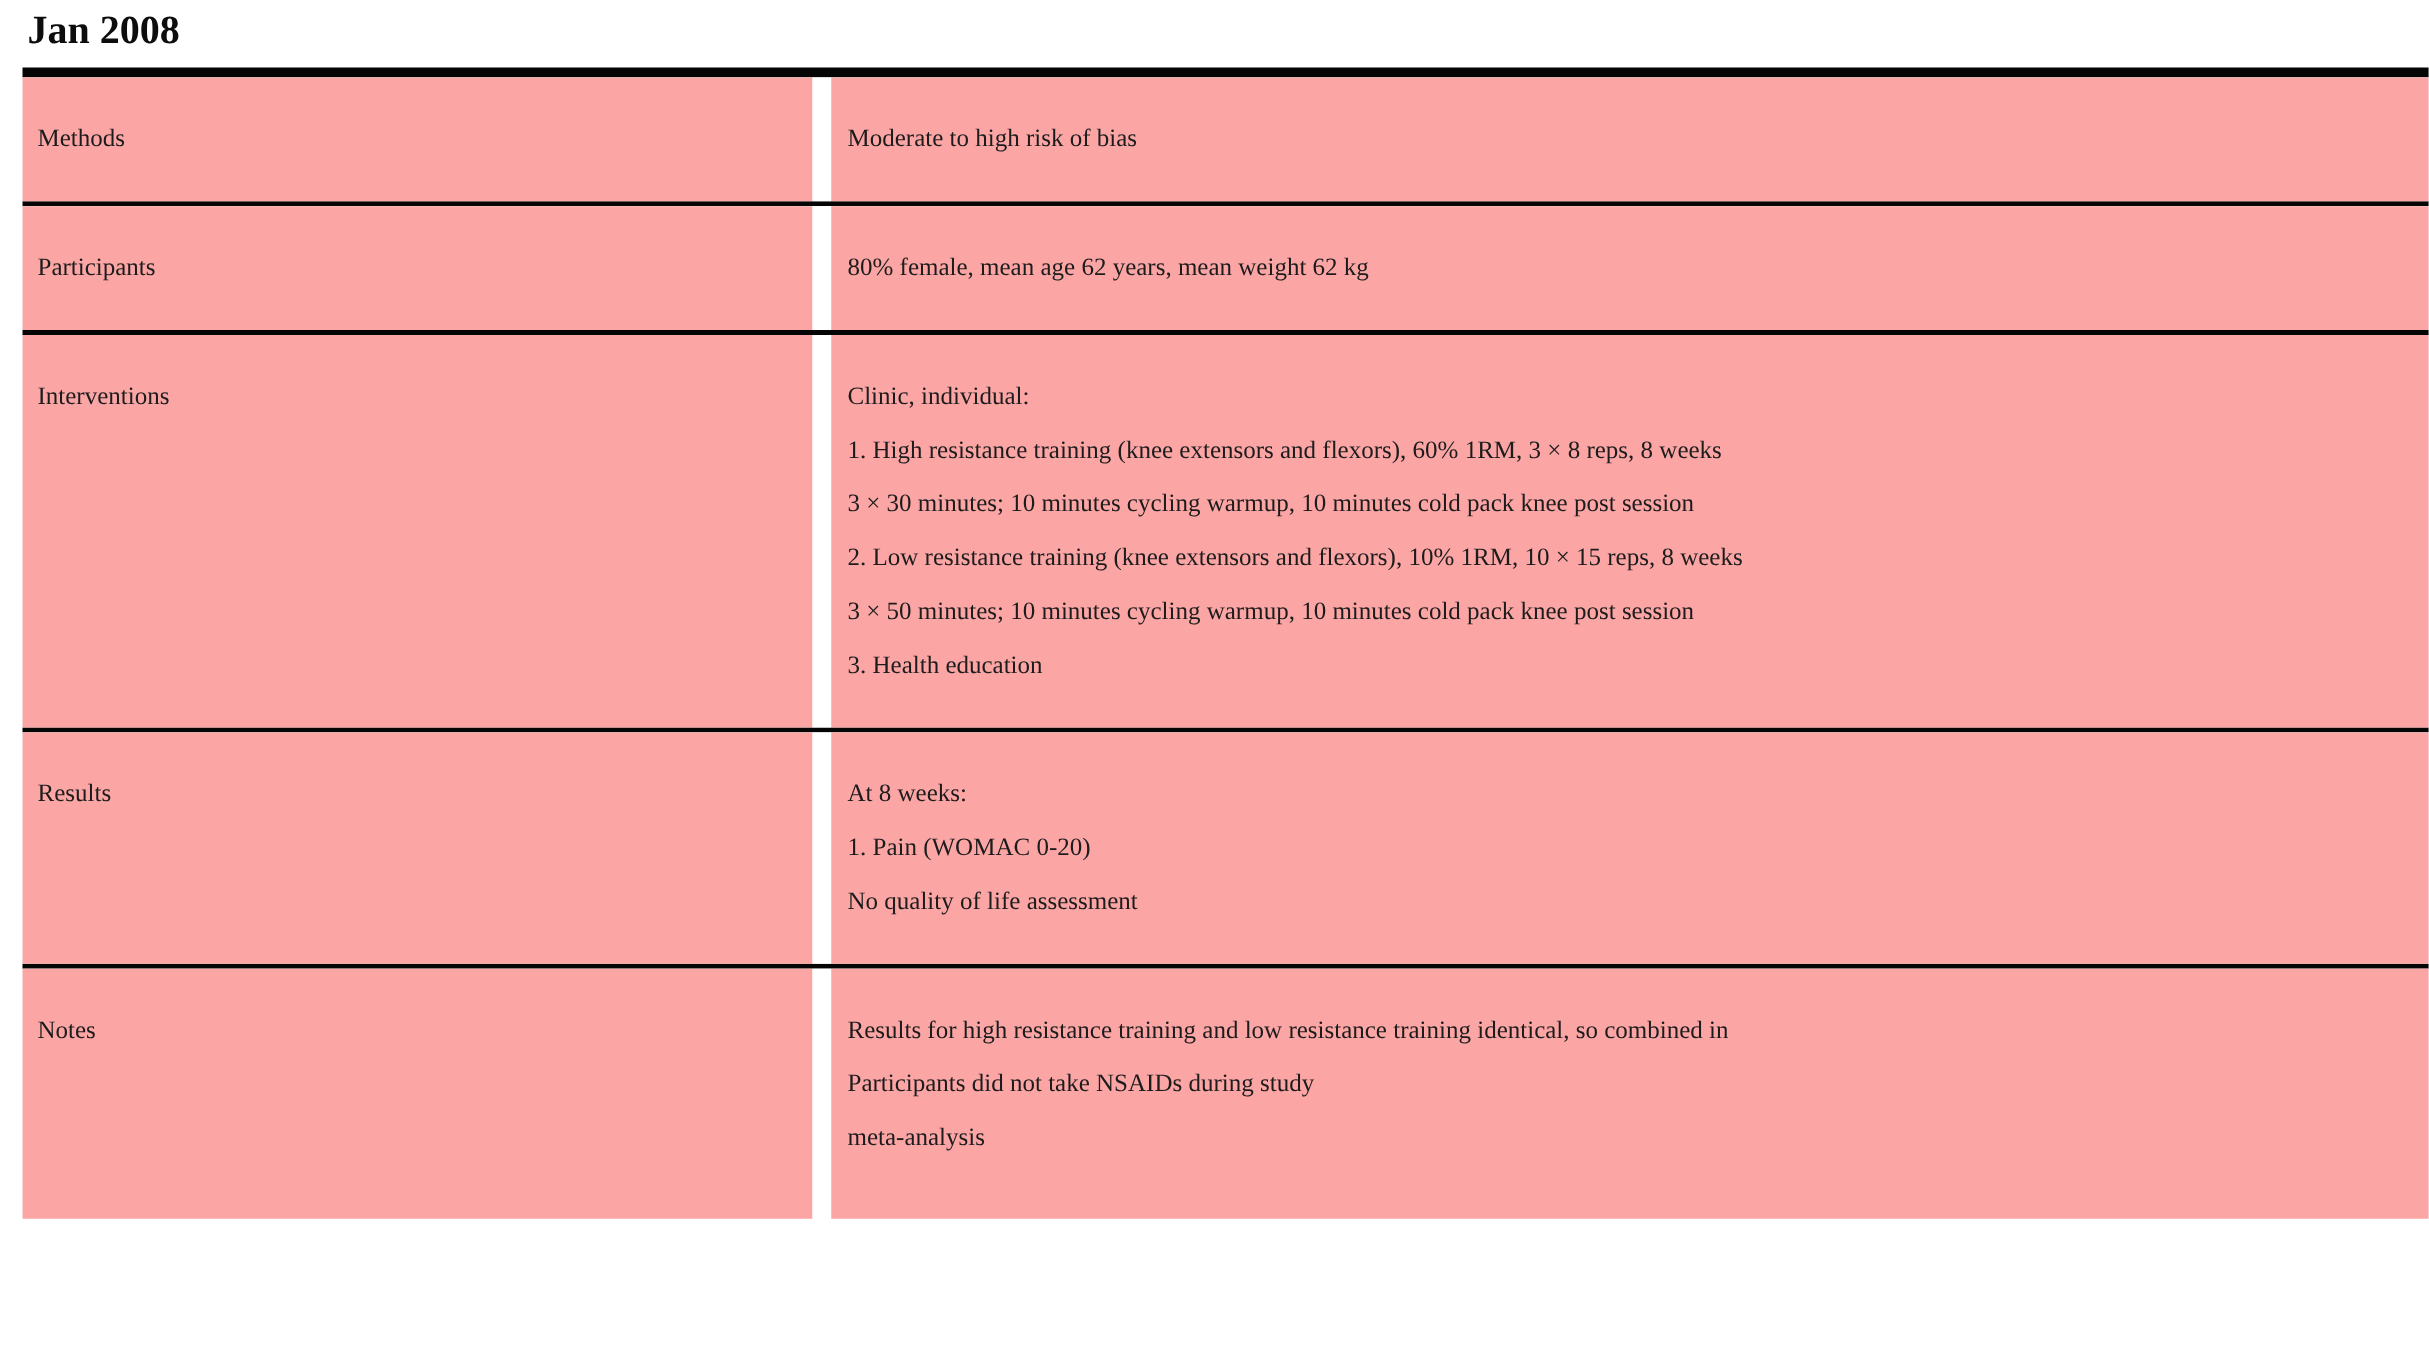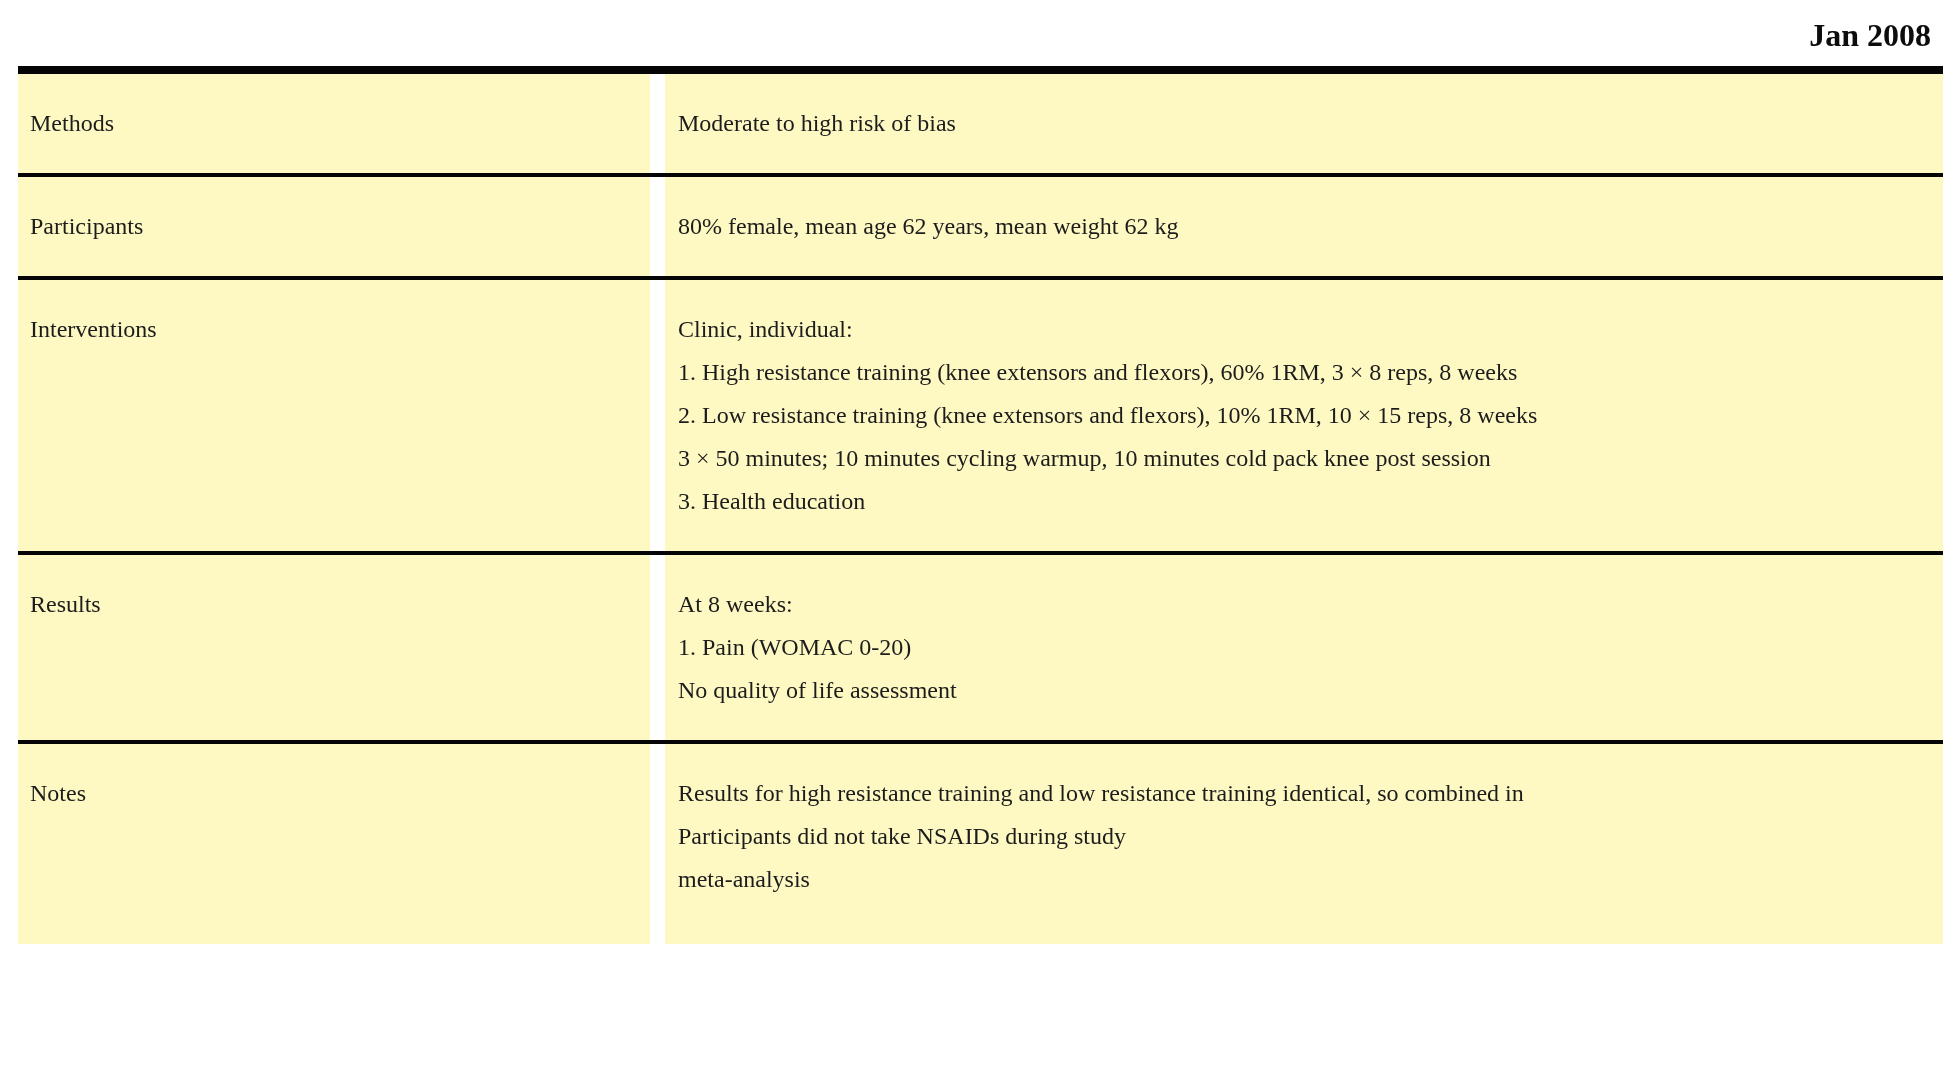--- a/index.html
+++ b/index.html
@@ -11,52 +11,51 @@
     overflow: hidden;
     font-family: "Liberation Serif", "DejaVu Serif", serif;
     color: #1c1c1c;
   }
   .page {
     position: relative;
     width: 1943px;
     height: 1089px;
   }
   .doc-title {
-    margin: 12px;
+    margin: 0;
     padding: 4px 0 0 22px;
     font-size: 32px;
     font-weight: bold;
     letter-spacing: 0px;
     color: #0d0d0d;
     line-height: 38px;
-    text-align: right;
   }
   .study-table {
     margin-left: 18px;
     margin-top: 12px;
     width: 1925px;
     border-top: 8px solid #050505;
     box-sizing: border-box;
   }
   .t-row {
     display: flex;
     align-items: stretch;
     border-bottom: 4px solid #050505;
     background: #ffffff;
   }
   .t-row.last {
     border-bottom: none;
     min-height: 200px;
   }
   .cell {
-    background: #fef9c3;
+    background: #fca5a5;
     box-sizing: border-box;
     padding-top: 28px;
     padding-bottom: 28px;
-    font-size: 24px;
+    font-size: 20px;
     line-height: 43px;
   }
   .cell.label {
     width: 632px;
     flex: 0 0 632px;
     padding-left: 12px;
     padding-right: 12px;
   }
   .gap {
     width: 15px;
@@ -97,20 +96,21 @@
         <p>80% female, mean age 62 years, mean weight 62 kg</p>
       </div>
     </div>
 
     <div class="t-row">
       <div class="cell label">Interventions</div>
       <div class="gap"></div>
       <div class="cell content">
         <p>Clinic, individual:</p>
         <p>1. High resistance training (knee extensors and flexors), 60% 1RM, 3 × 8 reps, 8 weeks</p>
+        <p>3 × 30 minutes; 10 minutes cycling warmup, 10 minutes cold pack knee post session</p>
         <p>2. Low resistance training (knee extensors and flexors), 10% 1RM, 10 × 15 reps, 8 weeks</p>
         <p>3 × 50 minutes; 10 minutes cycling warmup, 10 minutes cold pack knee post session</p>
         <p>3. Health education</p>
       </div>
     </div>
 
     <div class="t-row">
       <div class="cell label">Results</div>
       <div class="gap"></div>
       <div class="cell content">

